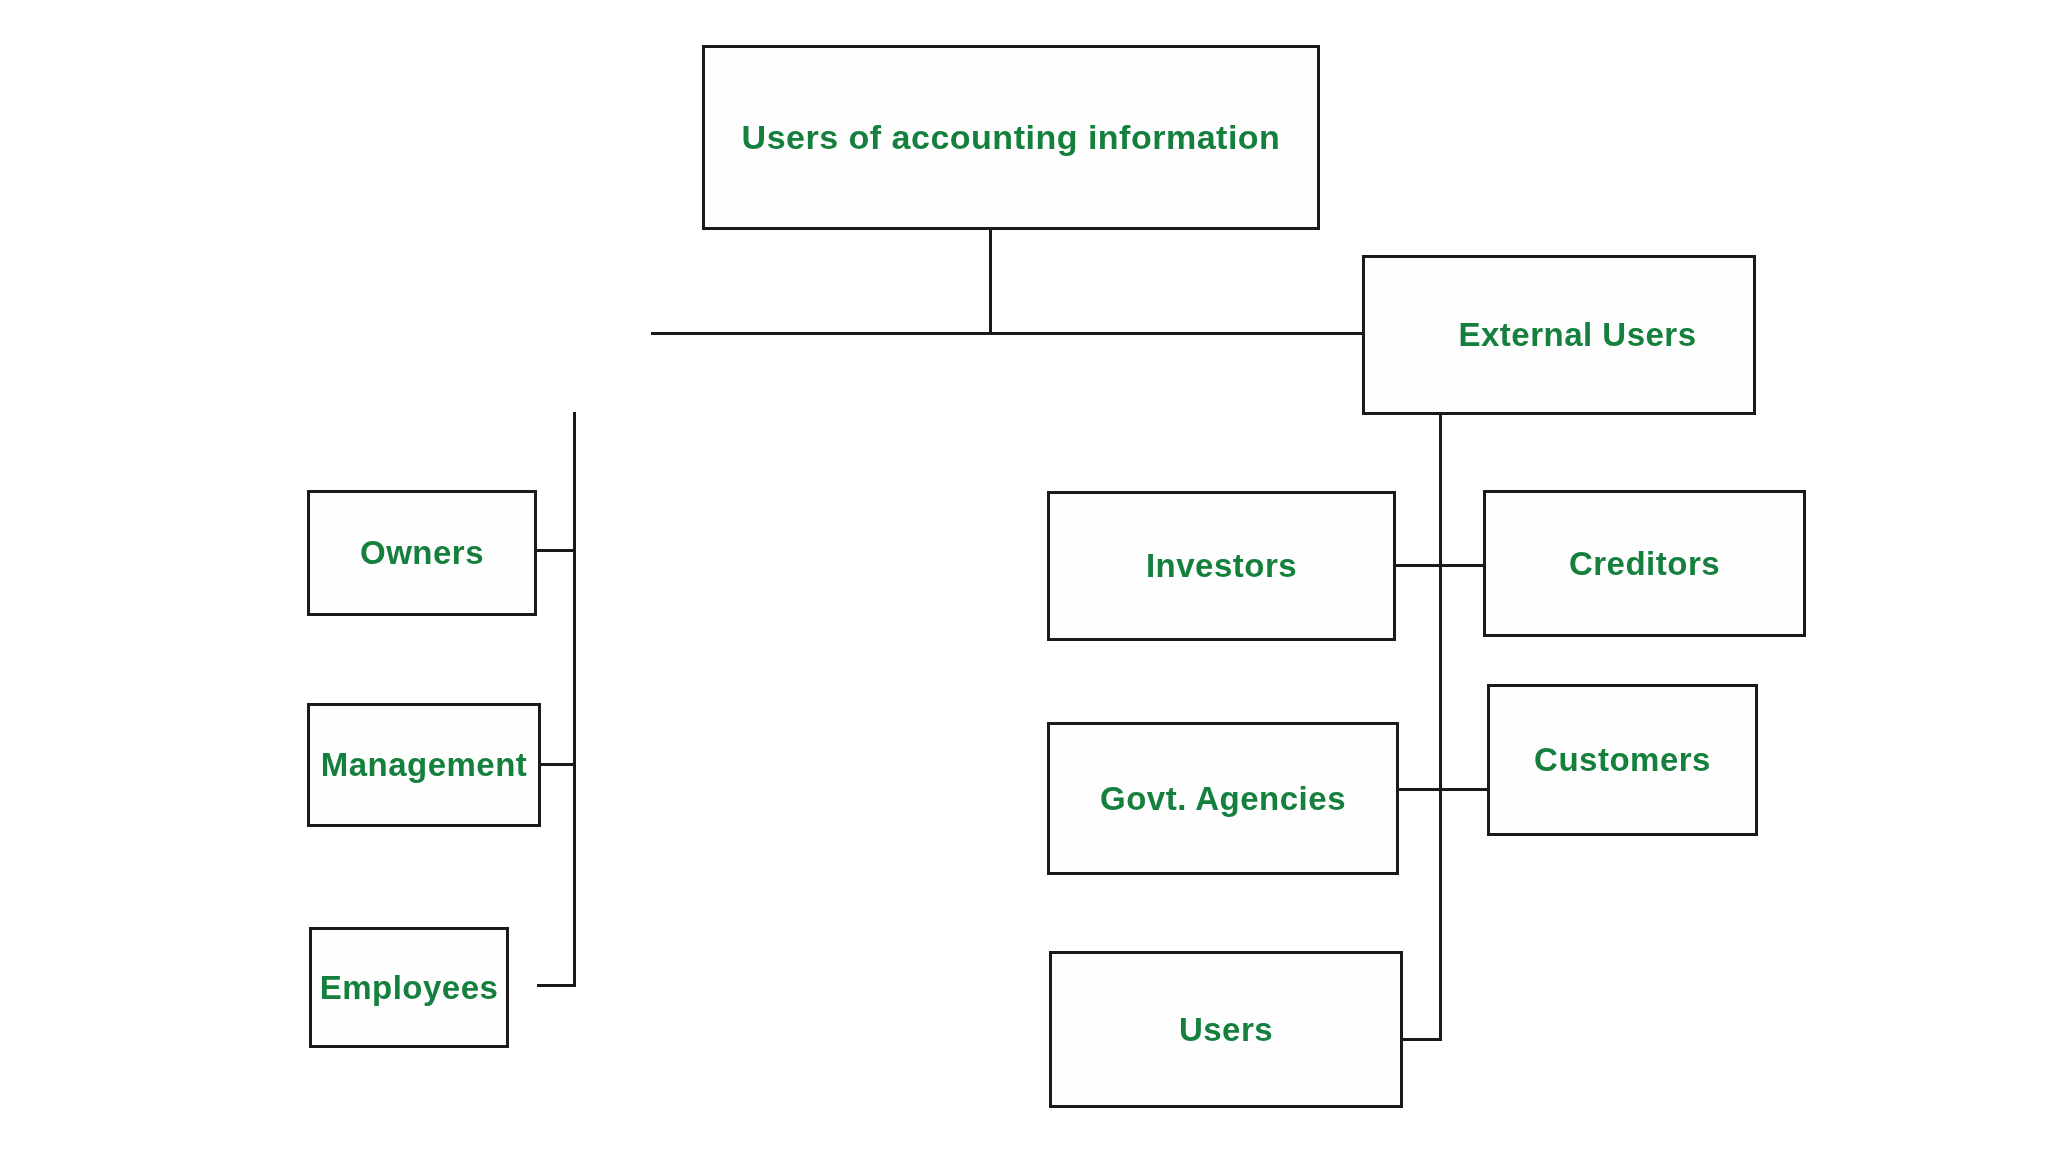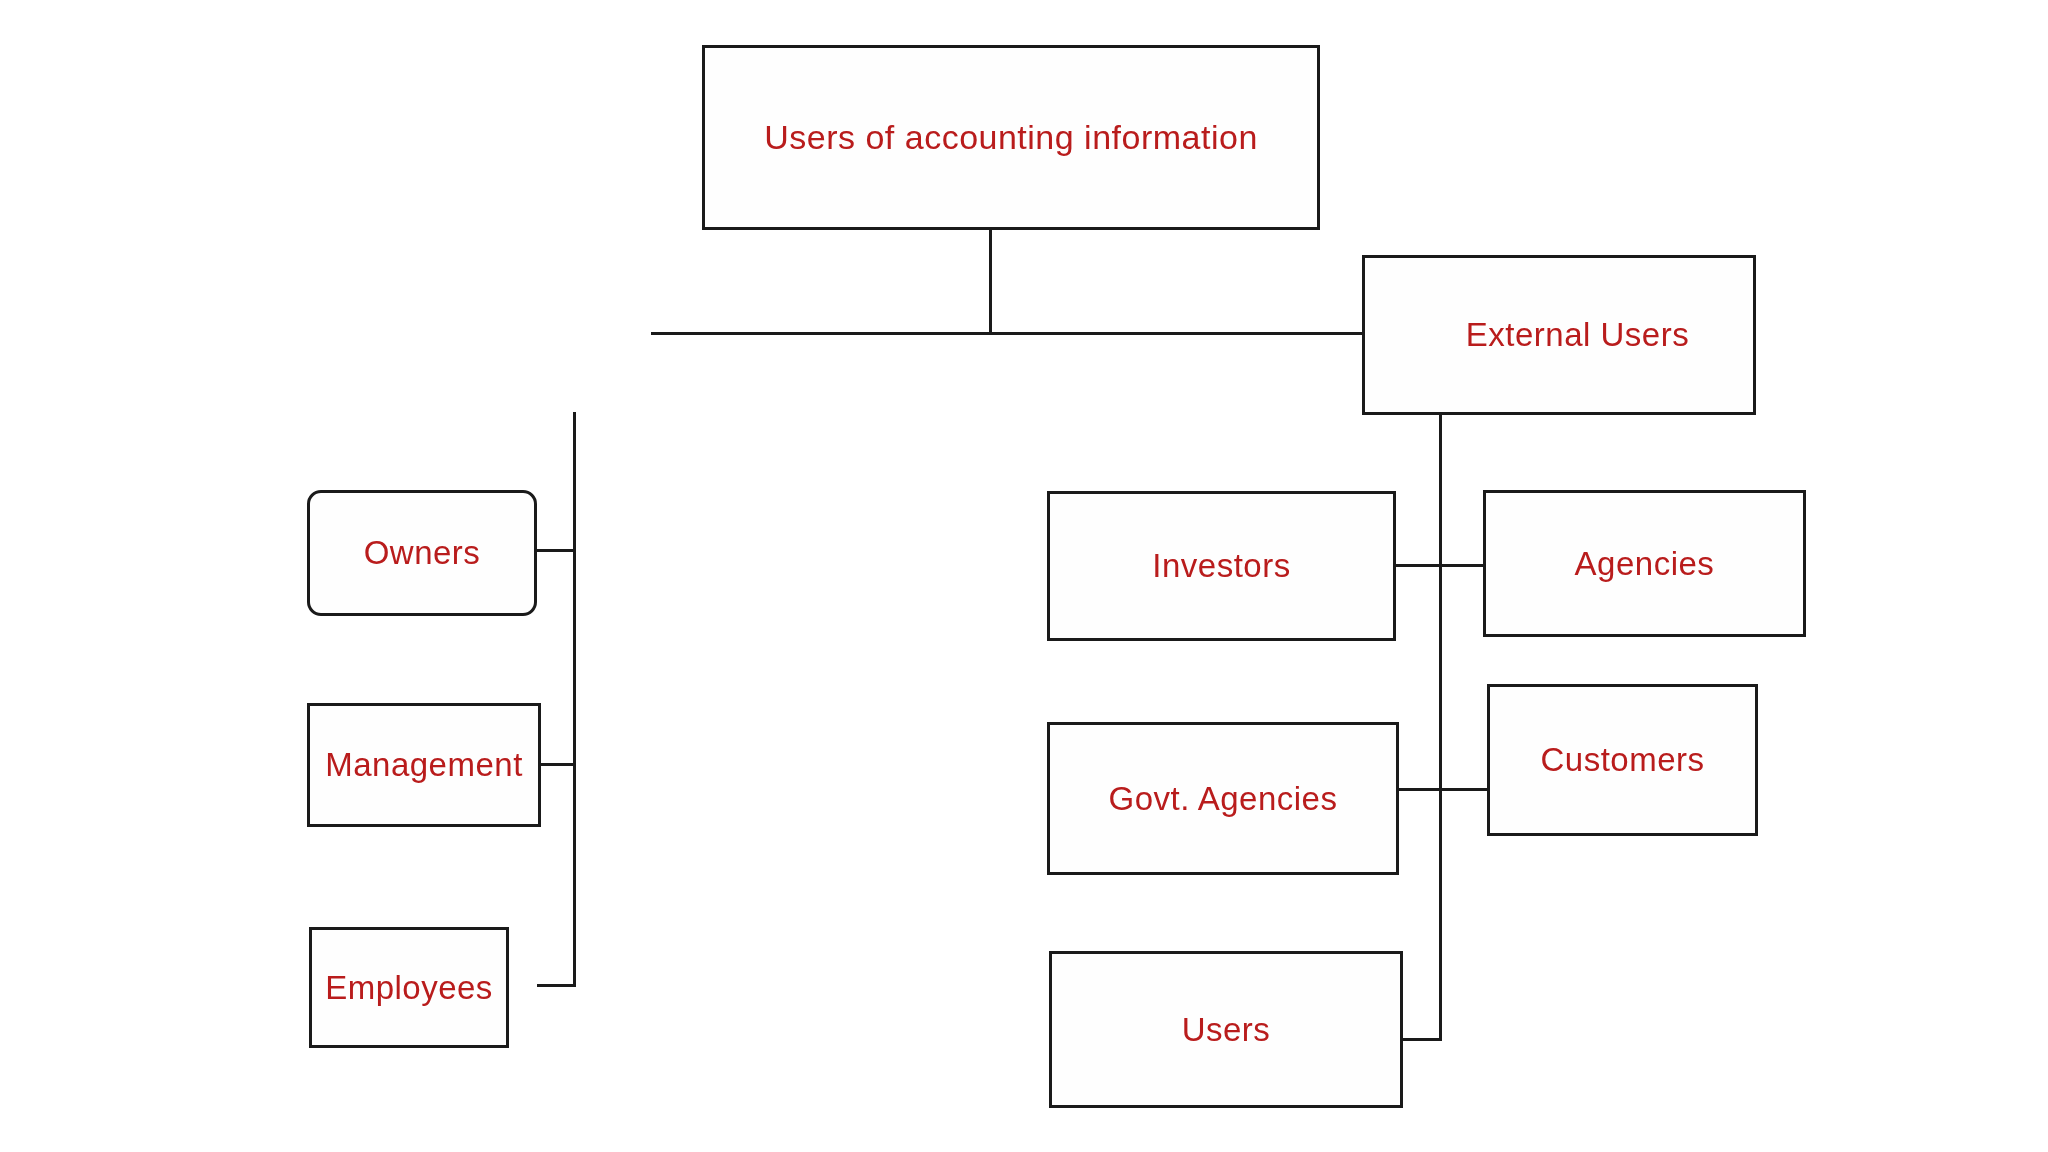--- a/index.html
+++ b/index.html
@@ -17,33 +17,33 @@
   }
   .box {
     position: absolute;
     box-sizing: border-box;
     border: 3px solid #1a1a1a;
     background: #fefefe;
     display: flex;
     align-items: center;
     justify-content: center;
     text-align: center;
-    color: #b91c1c;
-    font-weight: 400;
+    color: #15803d;
+    font-weight: 700;
     font-size: 33px;
     letter-spacing: 0.5px;
   }
   .box .lbl {
     padding: 0 6px;
     white-space: nowrap;
   }
   #n-root   { left: 702px;  top: 45px;  width: 618px; height: 185px; font-size: 34px; }
   #n-int    { left: 305px;  top: 256px; width: 346px; height: 156px; }
   #n-ext    { left: 1362px; top: 255px; width: 394px; height: 160px; padding-left: 37px; }
-  #n-own    { left: 307px;  top: 490px; width: 230px; height: 126px; border-radius: 14px; }
+  #n-own    { left: 307px;  top: 490px; width: 230px; height: 126px; }
   #n-mgmt   { left: 307px;  top: 703px; width: 234px; height: 124px; }
   #n-emp    { left: 309px;  top: 927px; width: 200px; height: 121px; }
   #n-inv    { left: 1047px; top: 491px; width: 349px; height: 150px; }
   #n-cred   { left: 1483px; top: 490px; width: 323px; height: 147px; }
   #n-govt   { left: 1047px; top: 722px; width: 352px; height: 153px; }
   #n-cust   { left: 1487px; top: 684px; width: 271px; height: 152px; }
   #n-pub    { left: 1049px; top: 951px; width: 354px; height: 157px; }
 
   .line {
     position: absolute;
@@ -105,21 +105,21 @@
 
   <div class="box" id="n-emp">
     <span class="lbl">Employees</span>
   </div>
 
   <div class="box" id="n-inv">
     <span class="lbl">Investors</span>
   </div>
 
   <div class="box" id="n-cred">
-    <span class="lbl">Agencies</span>
+    <span class="lbl">Creditors</span>
   </div>
 
   <div class="box" id="n-govt">
     <span class="lbl">Govt. Agencies</span>
   </div>
 
   <div class="box" id="n-cust">
     <span class="lbl">Customers</span>
   </div>
 

